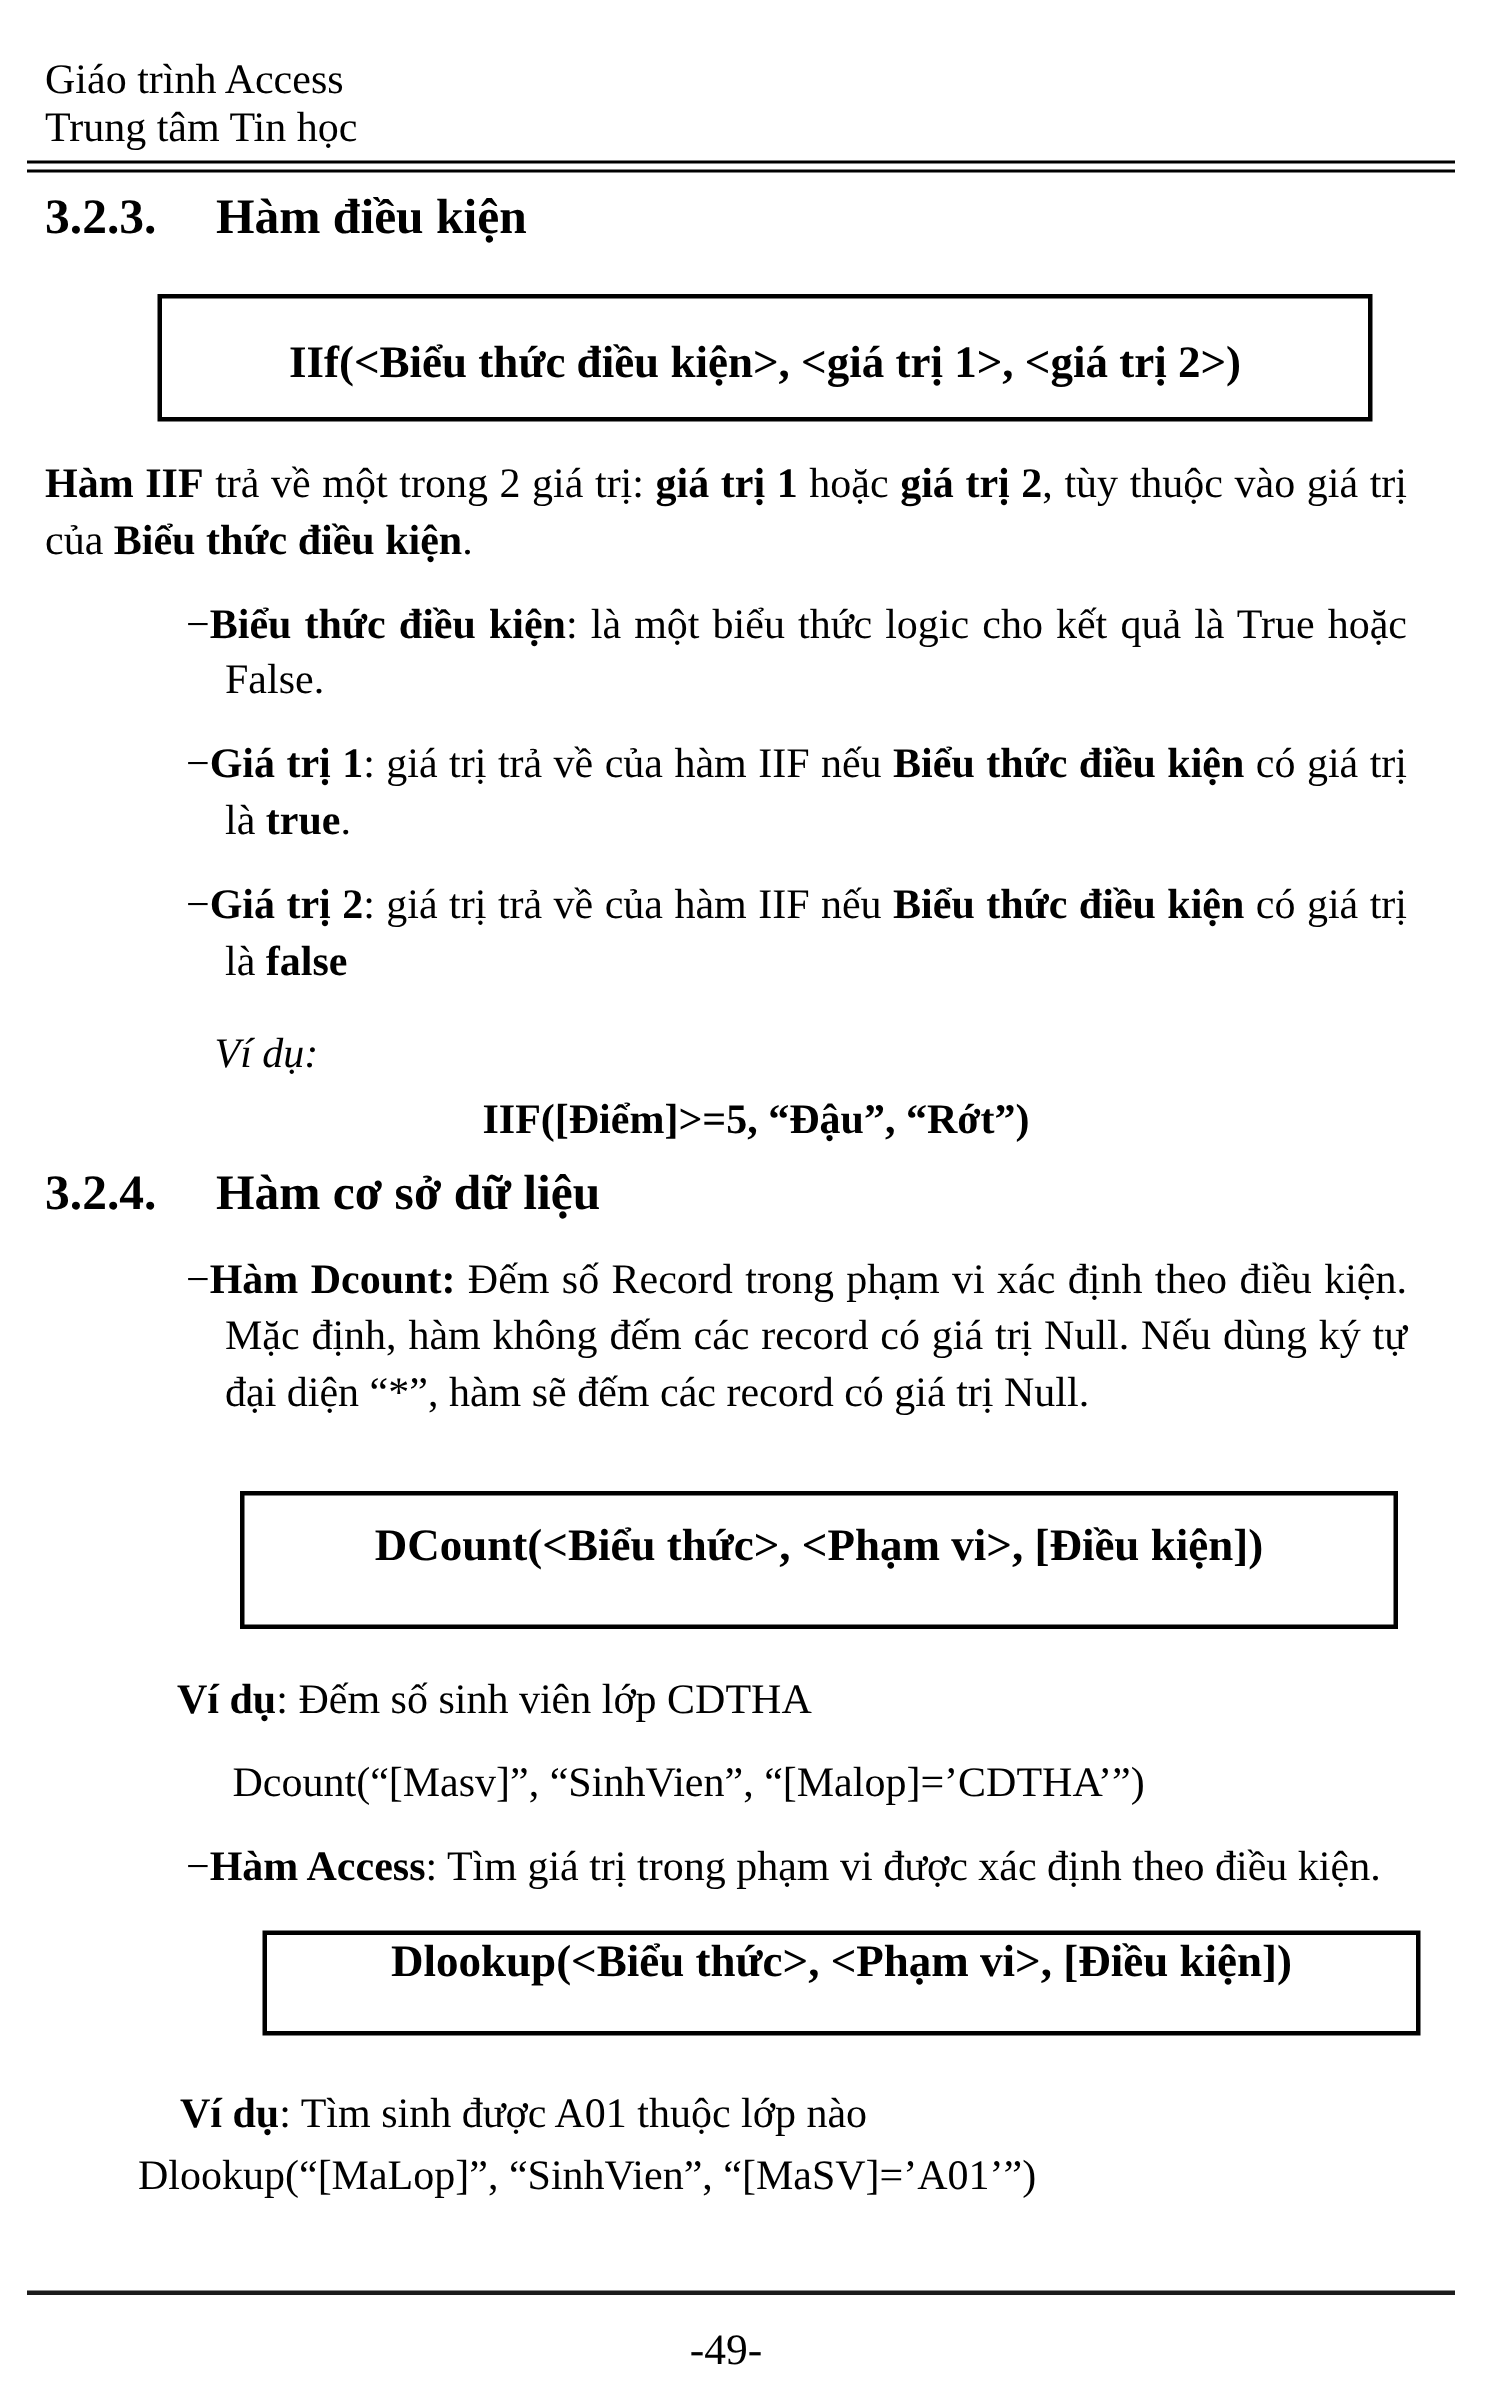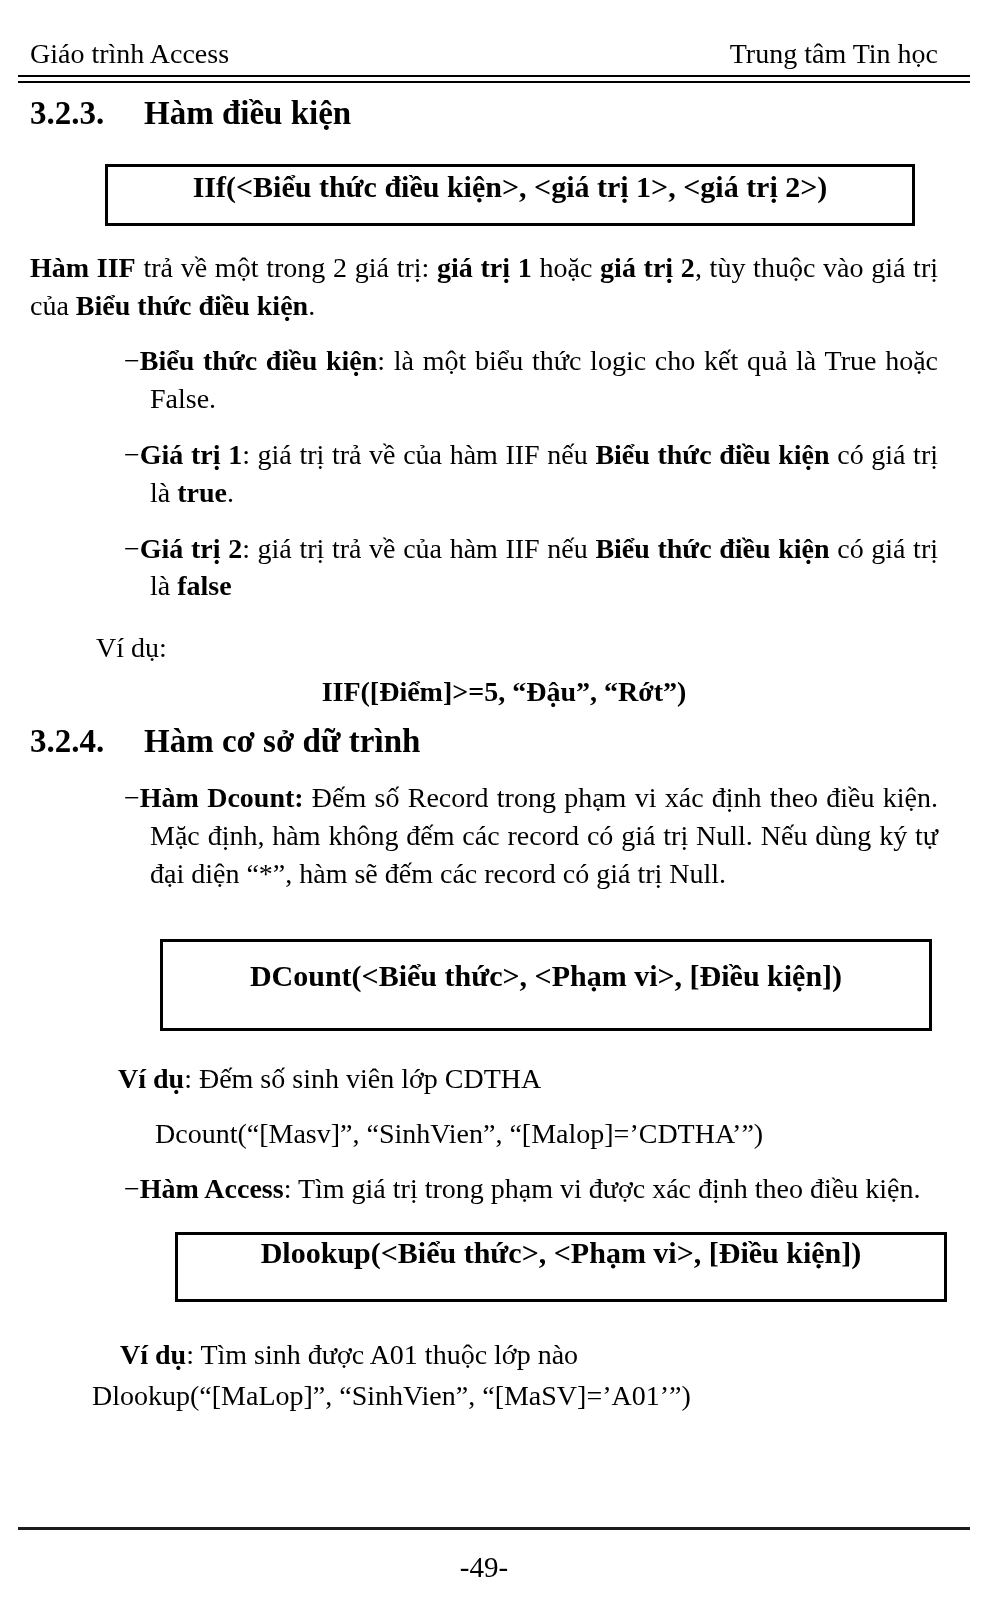--- a/index.html
+++ b/index.html
@@ -23,20 +23,21 @@
     display: flex;
     flex-direction: column;
   }
   
   .header-row {
     display: flex;
     justify-content: space-between;
     align-items: baseline;
     font-size: 28px;
     line-height: 1.15;
+    flex-direction: column;
   }
   .double-rule {
     height: 4px;
     border-top: 2px solid #000;
     border-bottom: 2px solid #000;
     margin: 5px -32px 0 -12px;
   }
   
   .section-heading {
     font-size: 33px;
@@ -53,21 +54,21 @@
     box-sizing: border-box;
     border: 3px solid #000;
     text-align: center;
     font-weight: bold;
     font-size: 30px;
     line-height: 1.2;
   }
   .box-iif {
     width: 810px;
     margin: 30px 0 0 75px;
-    padding: 2px 6px 18px;
+    padding: 25px 6px 18px;
   }
   .box-dcount {
     width: 772px;
     margin: 46px 0 0 130px;
     padding: 16px 6px 34px;
   }
   .box-dlookup {
     width: 772px;
     margin: 24px 0 0 145px;
     padding: 0 6px 28px;
@@ -78,22 +79,23 @@
     text-align: justify;
     line-height: 1.35;
   }
   .bullet {
     margin: 18px 0 0 120px;
     text-indent: -26px;
     text-align: justify;
     line-height: 1.35;
   }
   .example-label {
-    margin: 24px 0 0 66px;
-    line-height: 1.35;
+    margin: 24px 0 0 113px;
+    line-height: 1.35;
+    font-style: italic;
   }
   .example-code-center {
     text-align: center;
     padding-left: 40px;
     margin-top: 6px;
     line-height: 1.35;
     font-weight: bold;
   }
   .example-head {
     margin: 29px 0 0 88px;
@@ -156,21 +158,21 @@
   </div>
 
   <div class="bullet">
     <span>−</span><span><b>Giá trị 2</b><span>: giá trị trả về của hàm IIF nếu </span><b>Biểu thức điều kiện</b><span> có giá trị là </span><b>false</b></span>
   </div>
 
   <div class="example-label">Ví dụ:</div>
   <div class="example-code-center">IIF([Điểm]&gt;=5, “Đậu”, “Rớt”)</div>
 
   <div class="section-heading">
-    <span class="section-number">3.2.4.</span><span>Hàm cơ sở dữ trình</span>
+    <span class="section-number">3.2.4.</span><span>Hàm cơ sở dữ liệu</span>
   </div>
 
   <div class="bullet">
     <span>−</span><span><b>Hàm Dcount:</b><span> Đếm số Record trong phạm vi xác định theo điều kiện. Mặc định, hàm không đếm các record có giá trị Null. Nếu dùng ký tự đại diện “*”, hàm sẽ đếm các record có giá trị Null.</span></span>
   </div>
 
   <div class="syntax-box box-dcount">
     <span>DCount(&lt;Biểu thức&gt;, &lt;Phạm vi&gt;, [Điều kiện])</span>
   </div>
 

